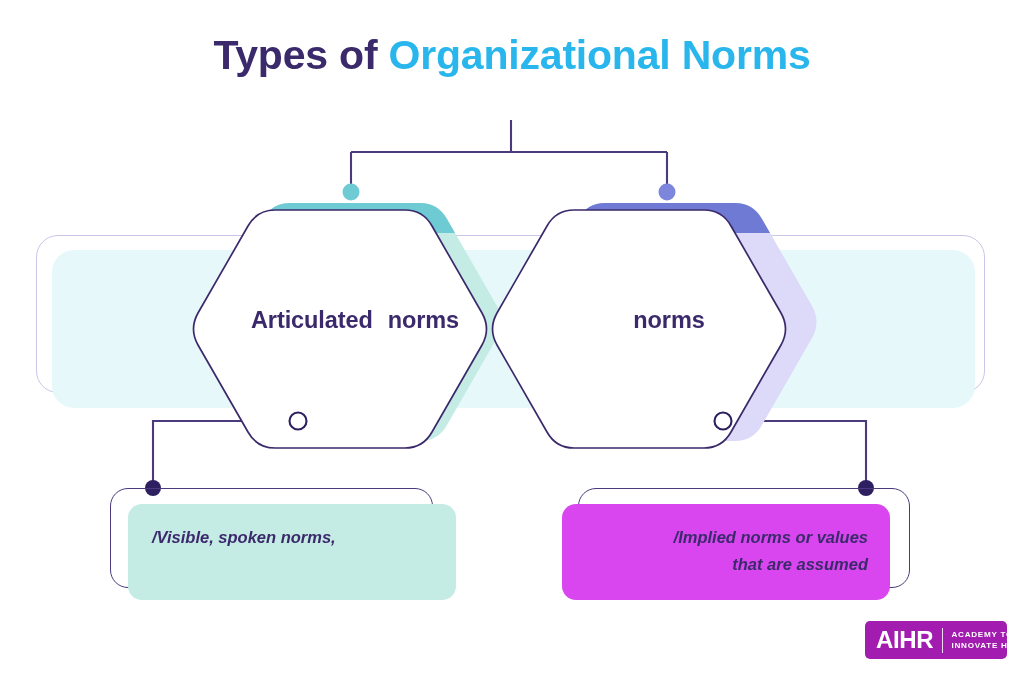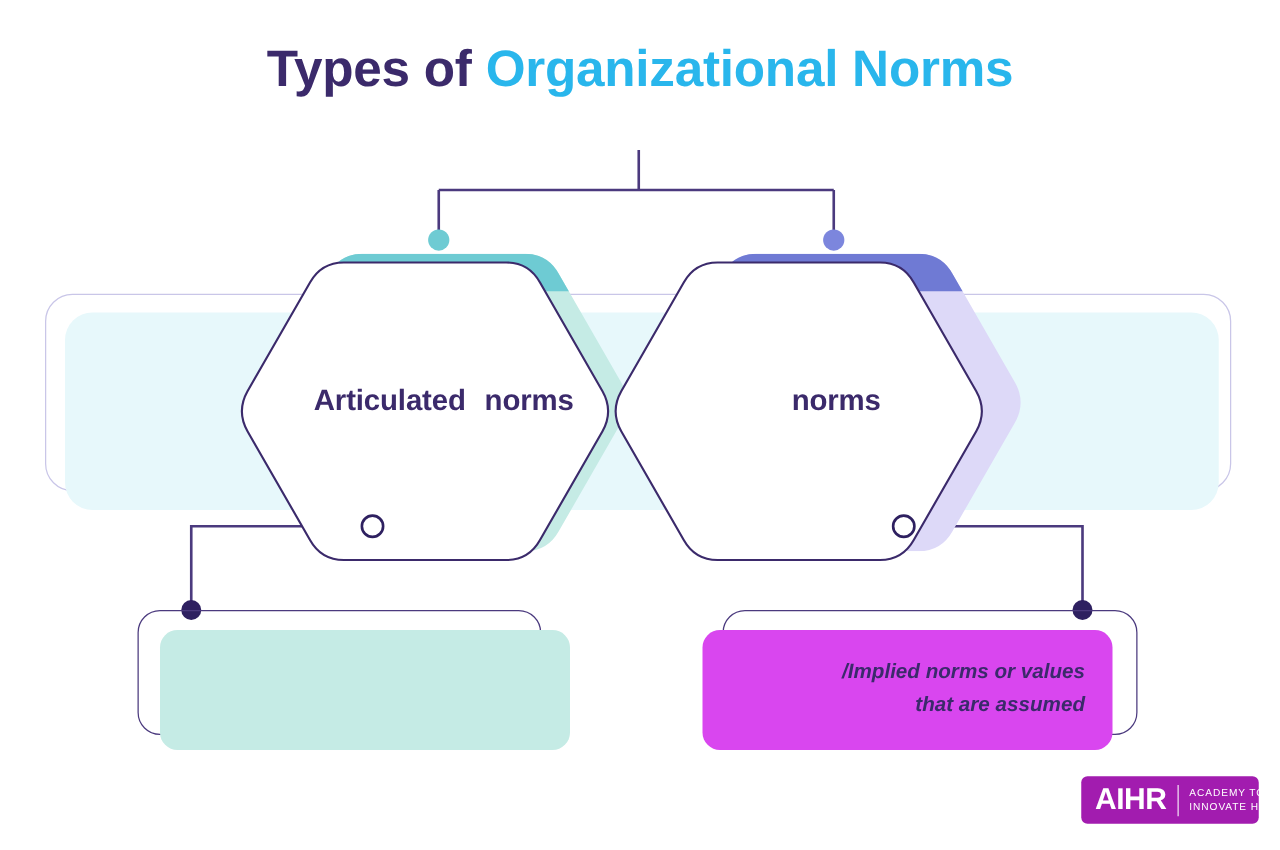--- a/index.html
+++ b/index.html
@@ -171,21 +171,21 @@
     width: 1.4px;
     height: 25px;
     background: #ffffff;
     opacity: 0.85;
     margin: 0 8px 0 9px;
     flex: none;
   }
   .logo-sub {
     color: #ffffff;
     font-size: 8.1px;
-    font-weight: 400;
+    font-weight: 700;
     letter-spacing: 0.75px;
     line-height: 1.42;
     text-transform: uppercase;
     white-space: nowrap;
   }
 </style>
 </head>
 <body>
 
 <div class="stage">
@@ -264,20 +264,21 @@
                Q50,26 68,26 Z" transform="translate(-14,-6)" fill="#ffffff" stroke="#3b2a6b" stroke-width="1.7"></path>
       <circle cx="203" cy="231" r="8.5" fill="#ffffff" stroke="#2e2060" stroke-width="2.1"></circle>
     </svg>
     <div class="hex-label">
       <span class="line2">norms</span>
     </div>
   </div>
 
   <div class="card-outline l"></div>
   <div class="card-fill l">
+    <div>/Visible, spoken norms,</div>
   </div>
 
   <div class="card-outline r"></div>
   <div class="card-fill r">
     <div>/Implied norms or values</div>
     <div>that are assumed</div>
   </div>
 
   <div class="logo">
     <span class="logo-main">AIHR</span>

